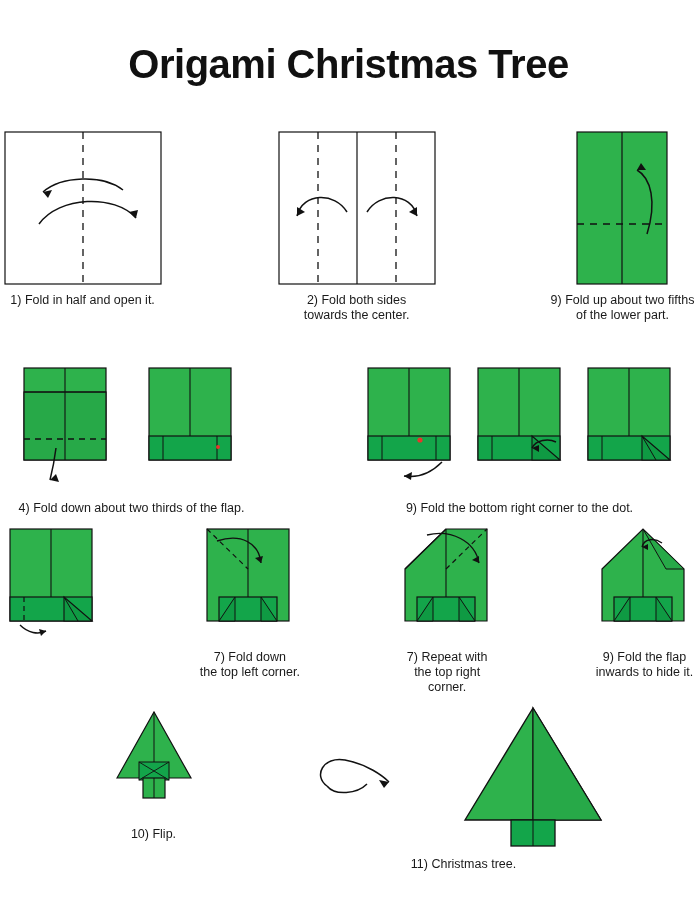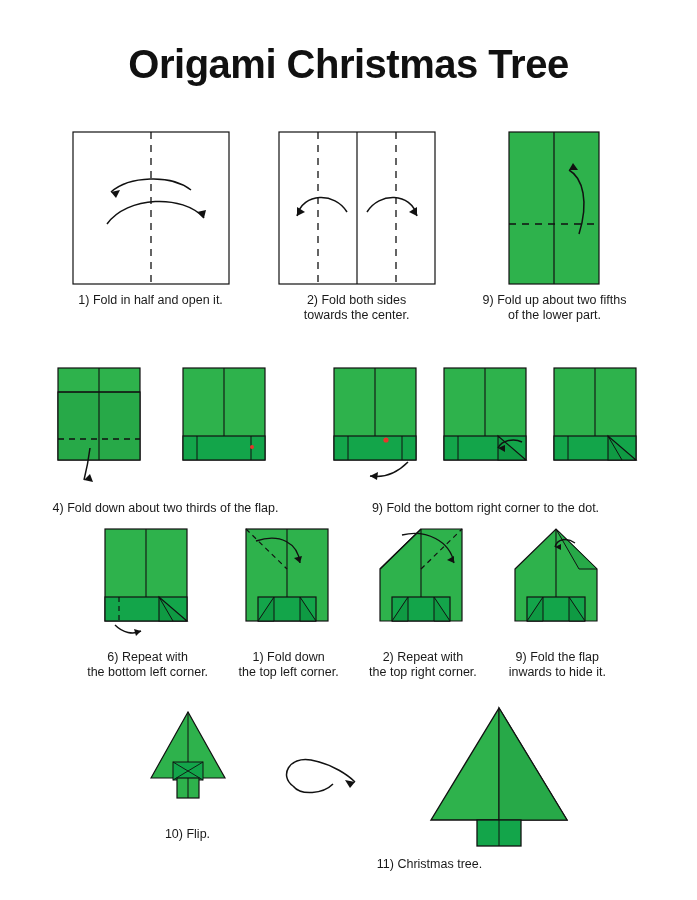--- a/index.html
+++ b/index.html
@@ -29,20 +29,21 @@
     font-size: 40px;
     font-weight: bold;
     letter-spacing: -0.5px;
     color: #111111;
   }
   .row {
     position: absolute;
     width: 697px;
     display: flex;
     justify-content: center;
+    gap: 34px;
   }
   .step {
     display: flex;
     flex-direction: column;
     align-items: center;
   }
   .figs {
     display: flex;
     align-items: flex-end;
     justify-content: center;
@@ -200,60 +201,58 @@
           <rect x="10" y="4" width="82" height="92" fill="#2eb24c" stroke="#111111" stroke-width="1.2"></rect>
           <line x1="51" y1="4" x2="51" y2="96" stroke="#111111" stroke-width="1.1"></line>
           <rect x="10" y="72" width="82" height="24" fill="#13a54a" stroke="#111111" stroke-width="1.2"></rect>
           <path d="M64 72 L 92 96 L 64 96 Z" fill="#0f9a43" stroke="#111111" stroke-width="1.1"></path>
           <path d="M64 72 L 78 96" stroke="#111111" stroke-width="1"></path>
           <line x1="24" y1="72" x2="24" y2="96" stroke="#111111" stroke-width="1.2" stroke-dasharray="5,4"></line>
           <path d="M20 100 C 28 108, 38 110, 46 106" fill="none" stroke="#111111" stroke-width="1.4"></path>
           <path d="M46 106 l -7 -2 l 2 7 z" fill="#111111"></path>
         </svg>
       </div>
-      <div class="caption">6) Repeat with
-the bottom left corner.</div>
     </div>
 
     <div class="gap-md"></div>
 
     <div class="step">
       <div class="figs">
         <svg width="105" height="118" viewBox="0 0 105 118">
           <rect x="10" y="4" width="82" height="92" fill="#2eb24c" stroke="#111111" stroke-width="1.2"></rect>
           <line x1="51" y1="4" x2="51" y2="96" stroke="#111111" stroke-width="1.1"></line>
           <rect x="22" y="72" width="58" height="24" fill="#13a54a" stroke="#111111" stroke-width="1.2"></rect>
           <path d="M64 72 L 80 96 L 64 96 Z" fill="#0f9a43" stroke="#111111" stroke-width="1"></path>
           <path d="M38 72 L 22 96 L 38 96 Z" fill="#0f9a43" stroke="#111111" stroke-width="1"></path>
           <line x1="10" y1="4" x2="51" y2="44" stroke="#111111" stroke-width="1.2" stroke-dasharray="5,4"></line>
           <path d="M20 16 C 44 8, 62 18, 64 38" fill="none" stroke="#111111" stroke-width="1.4"></path>
           <path d="M64 38 l -6 -5 l 8 -2 z" fill="#111111"></path>
         </svg>
       </div>
-      <div class="caption">1) Fold down
+      <div class="caption">7) Fold down
 the top left corner.</div>
     </div>
 
     <div class="gap-md"></div>
 
     <div class="step">
       <div class="figs">
         <svg width="105" height="118" viewBox="0 0 105 118">
           <path d="M10 44 L 51 4 L 92 4 L 92 96 L 10 96 Z" fill="#2eb24c" stroke="#111111" stroke-width="1.2"></path>
           <line x1="51" y1="4" x2="51" y2="96" stroke="#111111" stroke-width="1.1"></line>
           <path d="M10 44 L 51 4" stroke="#111111" stroke-width="1.1"></path>
           <rect x="22" y="72" width="58" height="24" fill="#13a54a" stroke="#111111" stroke-width="1.2"></rect>
           <path d="M64 72 L 80 96 L 64 96 Z" fill="#0f9a43" stroke="#111111" stroke-width="1"></path>
           <path d="M38 72 L 22 96 L 38 96 Z" fill="#0f9a43" stroke="#111111" stroke-width="1"></path>
           <line x1="51" y1="44" x2="92" y2="4" stroke="#111111" stroke-width="1.2" stroke-dasharray="5,4"></line>
           <path d="M32 10 C 56 4, 80 16, 84 38" fill="none" stroke="#111111" stroke-width="1.4"></path>
           <path d="M84 38 l -7 -3 l 7 -4 z" fill="#111111"></path>
         </svg>
       </div>
-      <div class="caption">2) Repeat with
+      <div class="caption">7) Repeat with
 the top right corner.</div>
     </div>
 
     <div class="gap-md"></div>
 
     <div class="step">
       <div class="figs">
         <svg width="105" height="118" viewBox="0 0 105 118">
           <path d="M10 44 L 51 4 L 92 44 L 92 96 L 10 96 Z" fill="#2eb24c" stroke="#111111" stroke-width="1.2"></path>
           <line x1="51" y1="4" x2="51" y2="96" stroke="#111111" stroke-width="1.1"></line>

